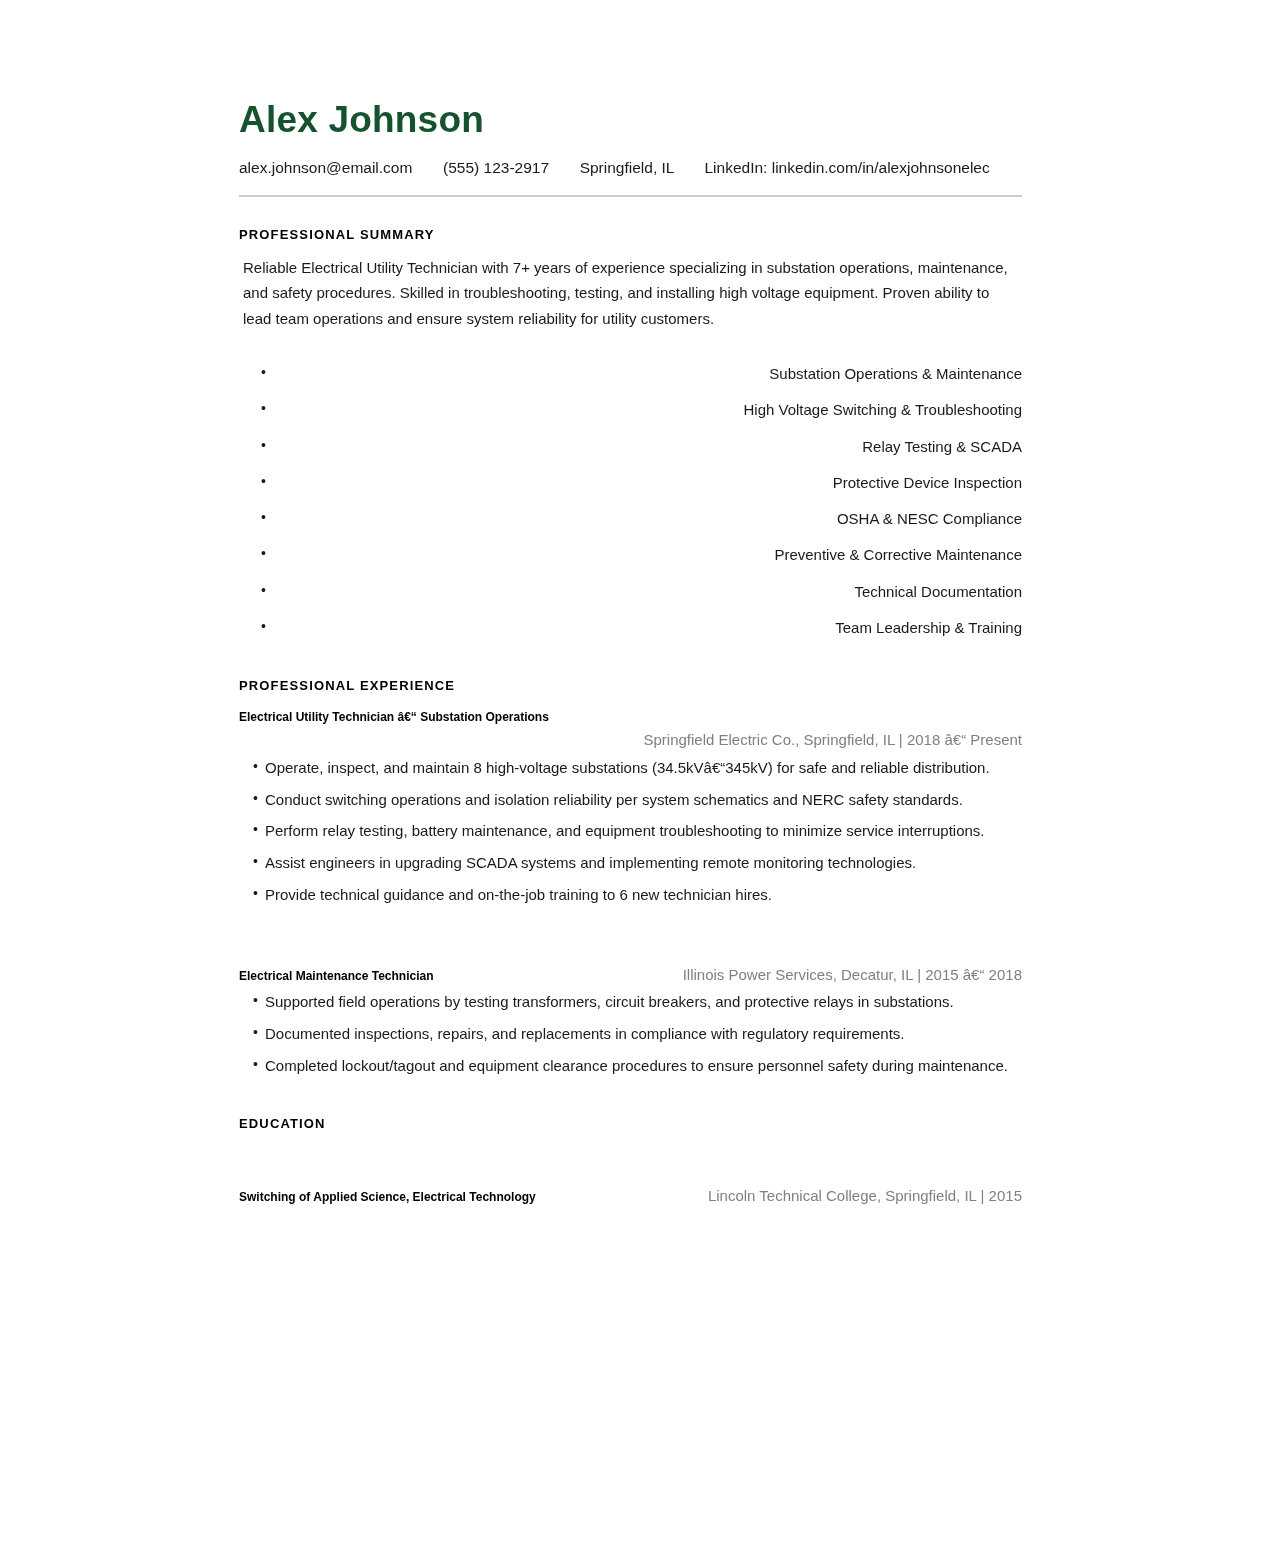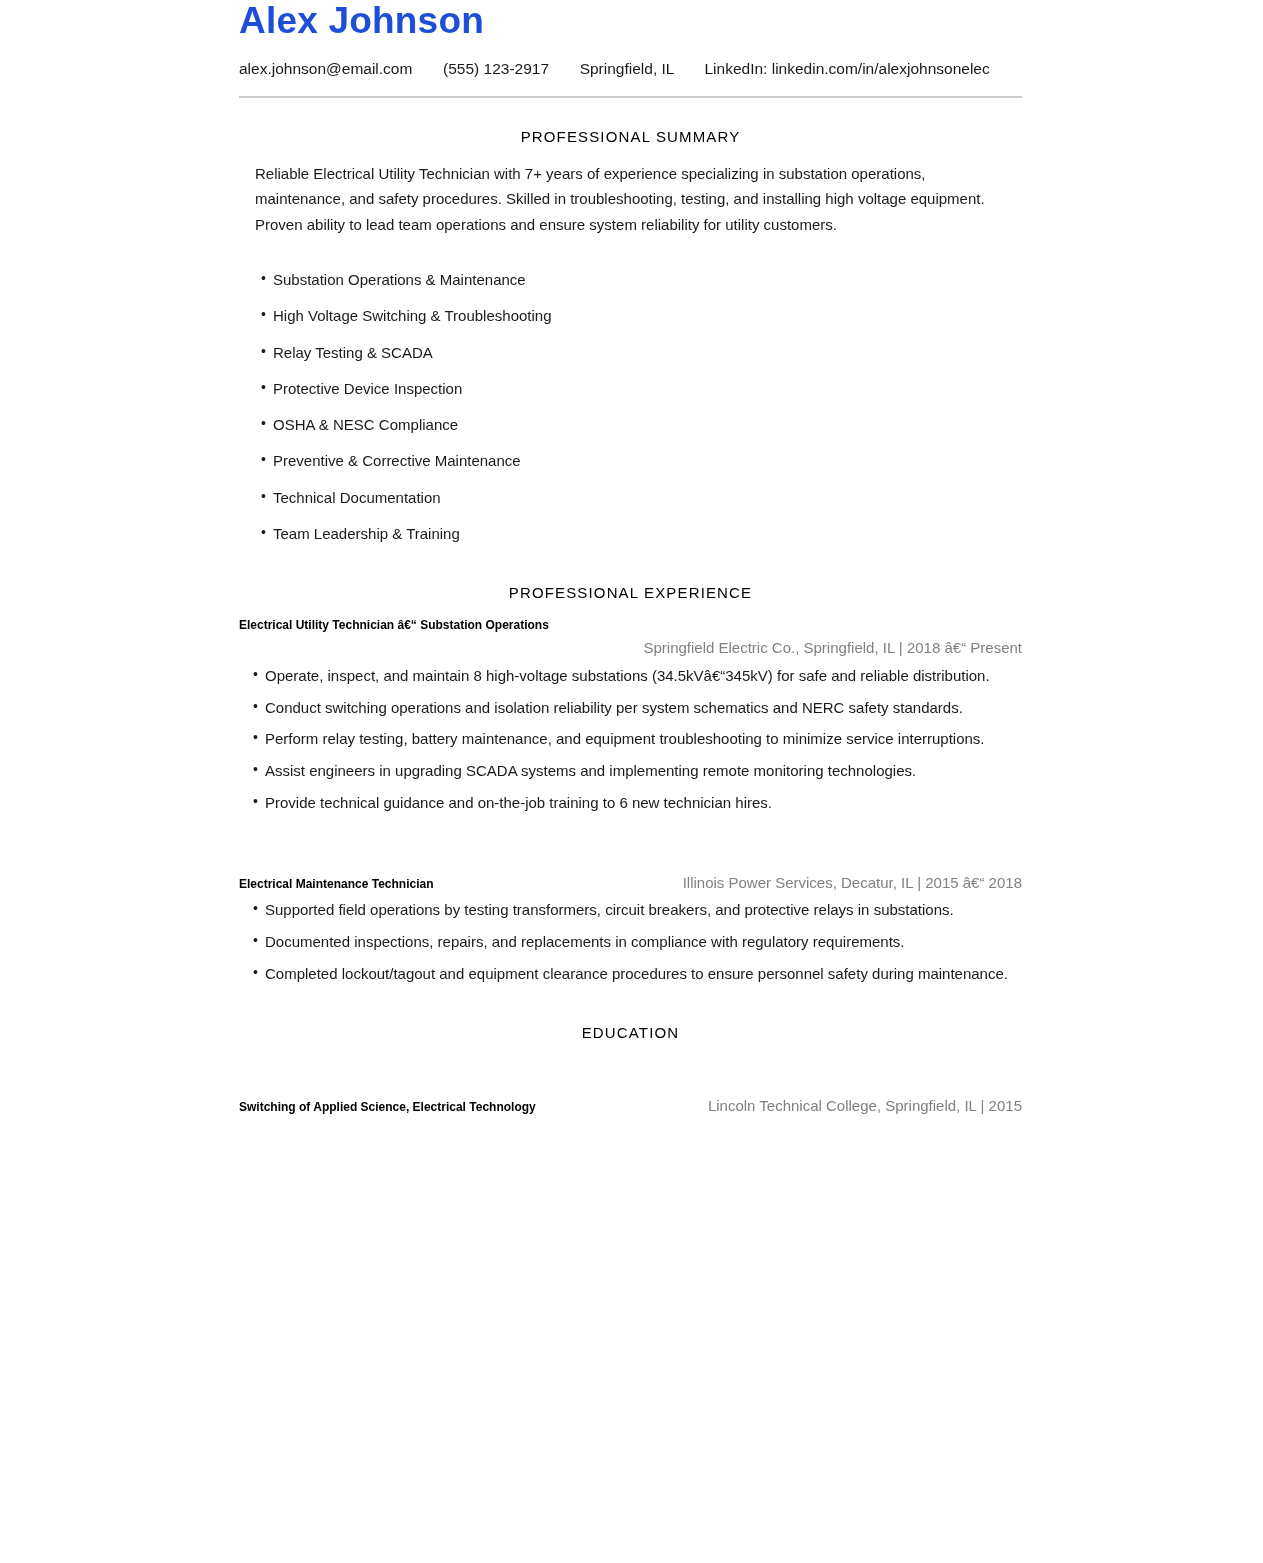--- a/index.html
+++ b/index.html
@@ -24,25 +24,26 @@
     top: 0;
     width: 783px;
     height: 1305px;
     overflow: hidden;       
     box-sizing: border-box;
   }
 
   
   .name {
     margin: 0;
+    padding-top: 99px;
     font-size: 37px;
     line-height: 1.12;
     font-weight: bold;
     letter-spacing: 0.2px;
-    color: #1d4ed8;
+    color: #14532d;
   }
 
   .contact-line {
     margin-top: 18px;
     font-size: 15.5px;
     line-height: 1.3;
     color: #1a1a1a;
     white-space: nowrap;
   }
   .contact-item { display: inline; }
@@ -55,30 +56,29 @@
     margin-top: 16px;
     border: 0;
     border-top: 2px solid #cccccc;
     width: 100%;
   }
 
   
   .section { margin-top: 30px; }
   .section-title {
     margin: 0 0 13px 0;
-    font-size: 15px;
-    font-weight: normal;
+    font-size: 13px;
+    font-weight: bold;
     letter-spacing: 1.15px;
     text-transform: uppercase;
     color: #000000;
-    text-align: center;
   }
 
   .summary-text {
-    margin: 16px;
+    margin: 4px;
     font-size: 15px;
     line-height: 1.72;
     color: #1a1a1a;
   }
 
   
   ul.bullets {
     margin: 0;
     padding: 0 0 0 22px;
     list-style: none;
@@ -93,21 +93,21 @@
   }
   ul.bullets > li::before {
     content: "\2022";
     position: absolute;
     left: 0;
     top: -1px;
     font-size: 14px;
     color: #1a1a1a;
   }
 
-  ul.competencies > li { margin-bottom: 12px; }
+  ul.competencies > li { margin-bottom: 12px; text-align: right; }
 
   ul.job-bullets {
     padding-left: 14px;
     margin-top: 4px;
   }
   ul.job-bullets > li {
     margin-bottom: 7px;
     line-height: 1.65;
   }
 

